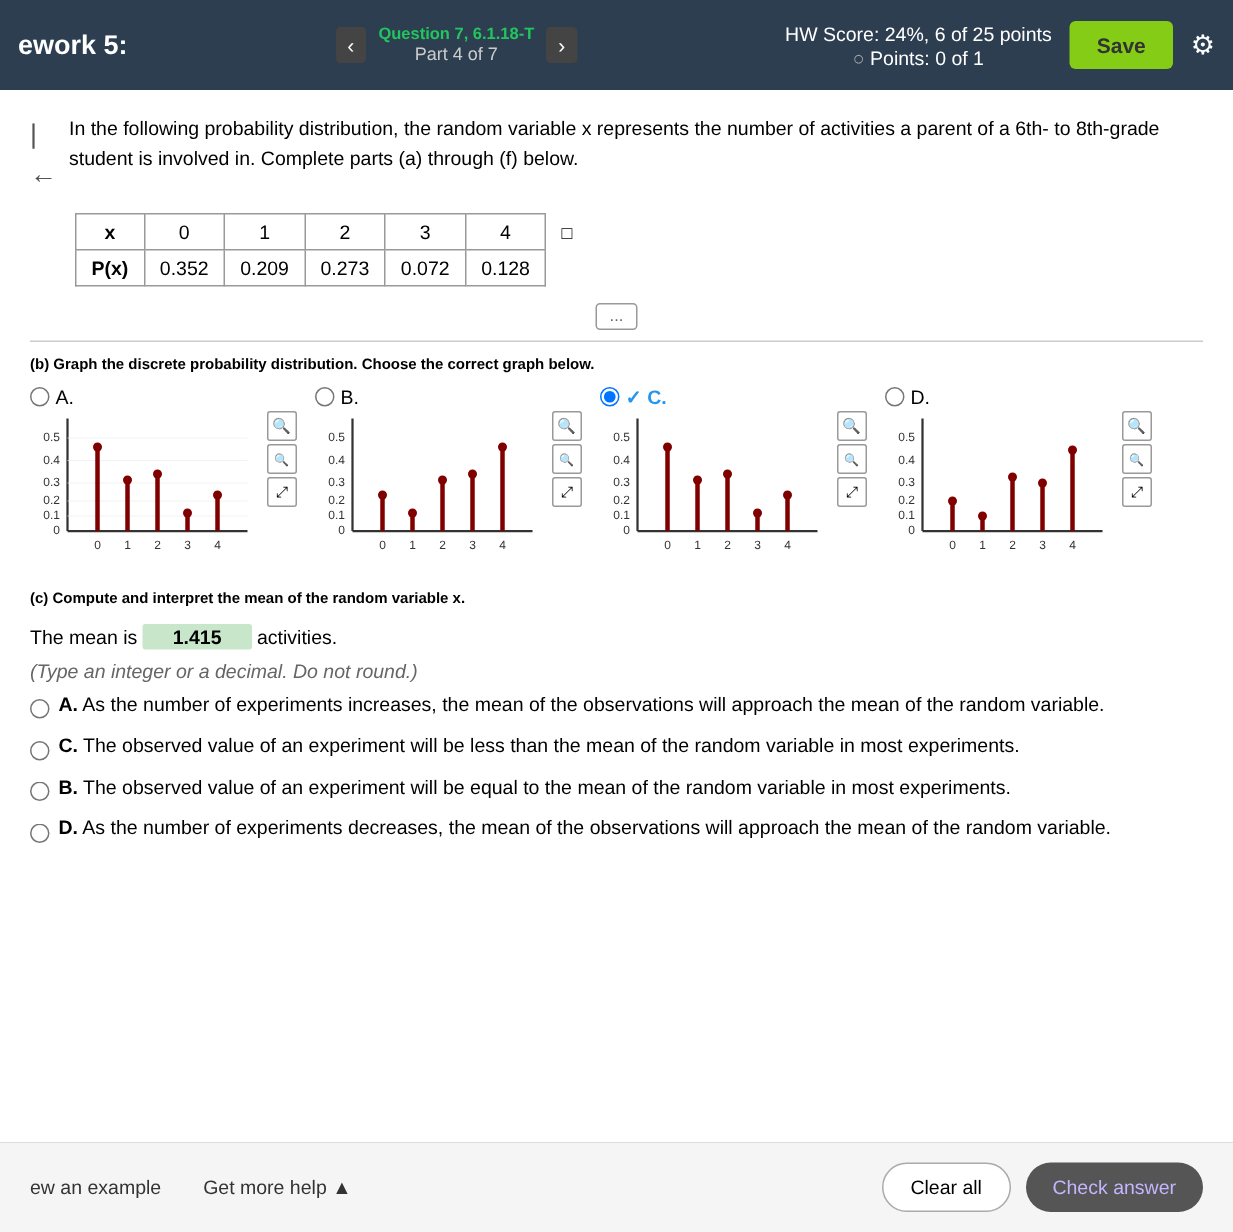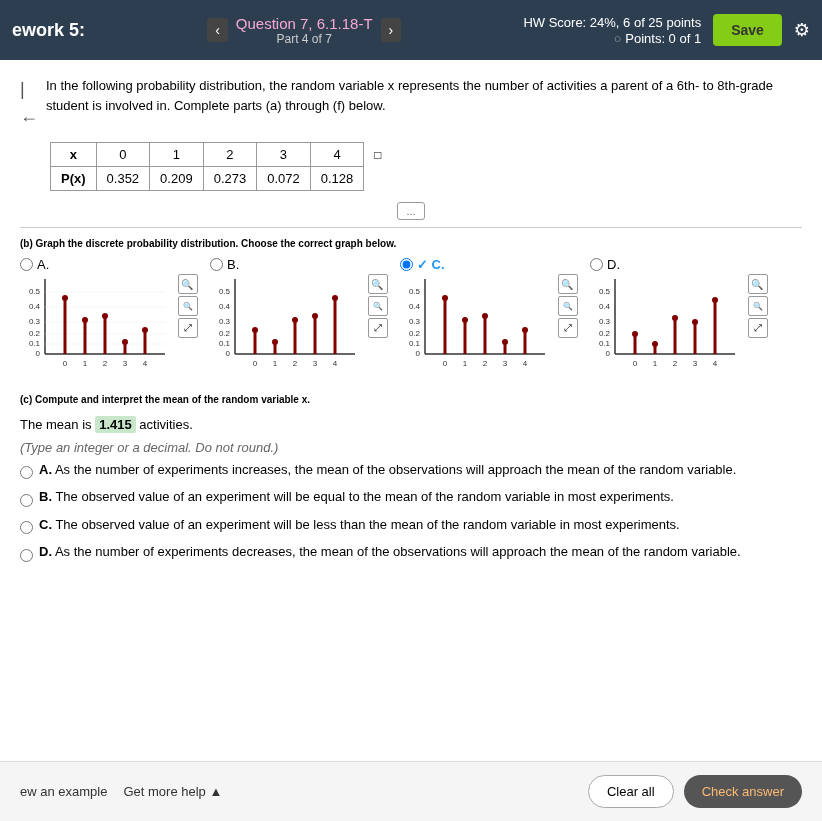--- a/index.html
+++ b/index.html
@@ -35,35 +35,35 @@
       border: none;
       padding: 4px 8px;
       cursor: pointer;
       border-radius: 3px;
       font-size: 14px;
     }
     .question-info {
       text-align: center;
     }
     .question-title {
-      font-size: 15px;
-      font-weight: normal;
-      color: #f9a8d4;
+      font-size: 11px;
+      font-weight: bold;
+      color: #22c55e;
     }
     .question-subtitle {
       font-size: 12px;
       color: #ccc;
     }
     .top-bar-right {
       display: flex;
       align-items: center;
       gap: 12px;
     }
     .score-info {
-      text-align: right;
+      text-align: center;
       color: white;
       font-size: 13px;
     }
     .score-info div { margin: 1px 0; }
     .save-btn {
       background: #84cc16;
       color: #333;
       border: none;
       padding: 8px 18px;
       font-size: 14px;
@@ -160,21 +160,21 @@
       justify-content: center;
       font-size: 10px;
       border-radius: 2px;
     }
     .mean-text {
       font-size: 13px;
       line-height: 1.8;
     }
     .mean-value {
       background: #c8e6c9;
-      padding: 1px 4px;
+      padding: 1px 20px;
       border-radius: 2px;
       font-weight: bold;
     }
     .interpretation-question {
       font-size: 13px;
       margin: 10px 0 8px 0;
     }
     .option-item {
       display: flex;
       align-items: flex-end;
@@ -194,21 +194,21 @@
       align-items: center;
       justify-content: space-between;
       padding: 10px 20px;
       height: 60px;
       position: fixed;
       bottom: 0;
       width: 822px;
     }
     .bottom-left {
       display: flex;
-      gap: 16px;
+      gap: 28px;
     }
     .bottom-link {
       font-size: 13px;
       color: #333;
       cursor: pointer;
       text-decoration: none;
       background: none;
       border: none;
     }
     .bottom-right {
@@ -218,21 +218,21 @@
     .clear-btn {
       background: white;
       border: 1px solid #aaa;
       padding: 8px 18px;
       font-size: 13px;
       border-radius: 20px;
       cursor: pointer;
     }
     .check-btn {
       background: #555;
-      color: #fdba74;
+      color: #c4b5fd;
       border: none;
       padding: 4px 18px;
       font-size: 13px;
       border-radius: 20px;
       cursor: pointer;
     }
     .more-dots {
       text-align: center;
       margin: 4px 0;
       color: #666;
@@ -494,30 +494,30 @@
 
 
     <div class="option-item">
       <input type="radio" name="interp_choice" value="A" style="">
       <span>
         <b>A.</b> <span>As the number of experiments increases, the mean of the observations will approach the mean of the random variable.</span>
       </span>
     </div>
 
     <div class="option-item">
+      <input type="radio" name="interp_choice" value="C" style="">
+      <span>
+        <b>C.</b> <span>The observed value of an experiment will be less than the mean of the random variable in most experiments.</span>
+      </span>
+    </div>
+
+    <div class="option-item">
       <input type="radio" name="interp_choice" value="B" style="">
       <span>
         <b>B.</b> <span>The observed value of an experiment will be equal to the mean of the random variable in most experiments.</span>
-      </span>
-    </div>
-
-    <div class="option-item">
-      <input type="radio" name="interp_choice" value="C" style="">
-      <span>
-        <b>C.</b> <span>The observed value of an experiment will be less than the mean of the random variable in most experiments.</span>
       </span>
     </div>
 
     <div class="option-item">
       <input type="radio" name="interp_choice" value="D" style="">
       <span>
         <b>D.</b> <span>As the number of experiments decreases, the mean of the observations will approach the mean of the random variable.</span>
       </span>
     </div>
 

